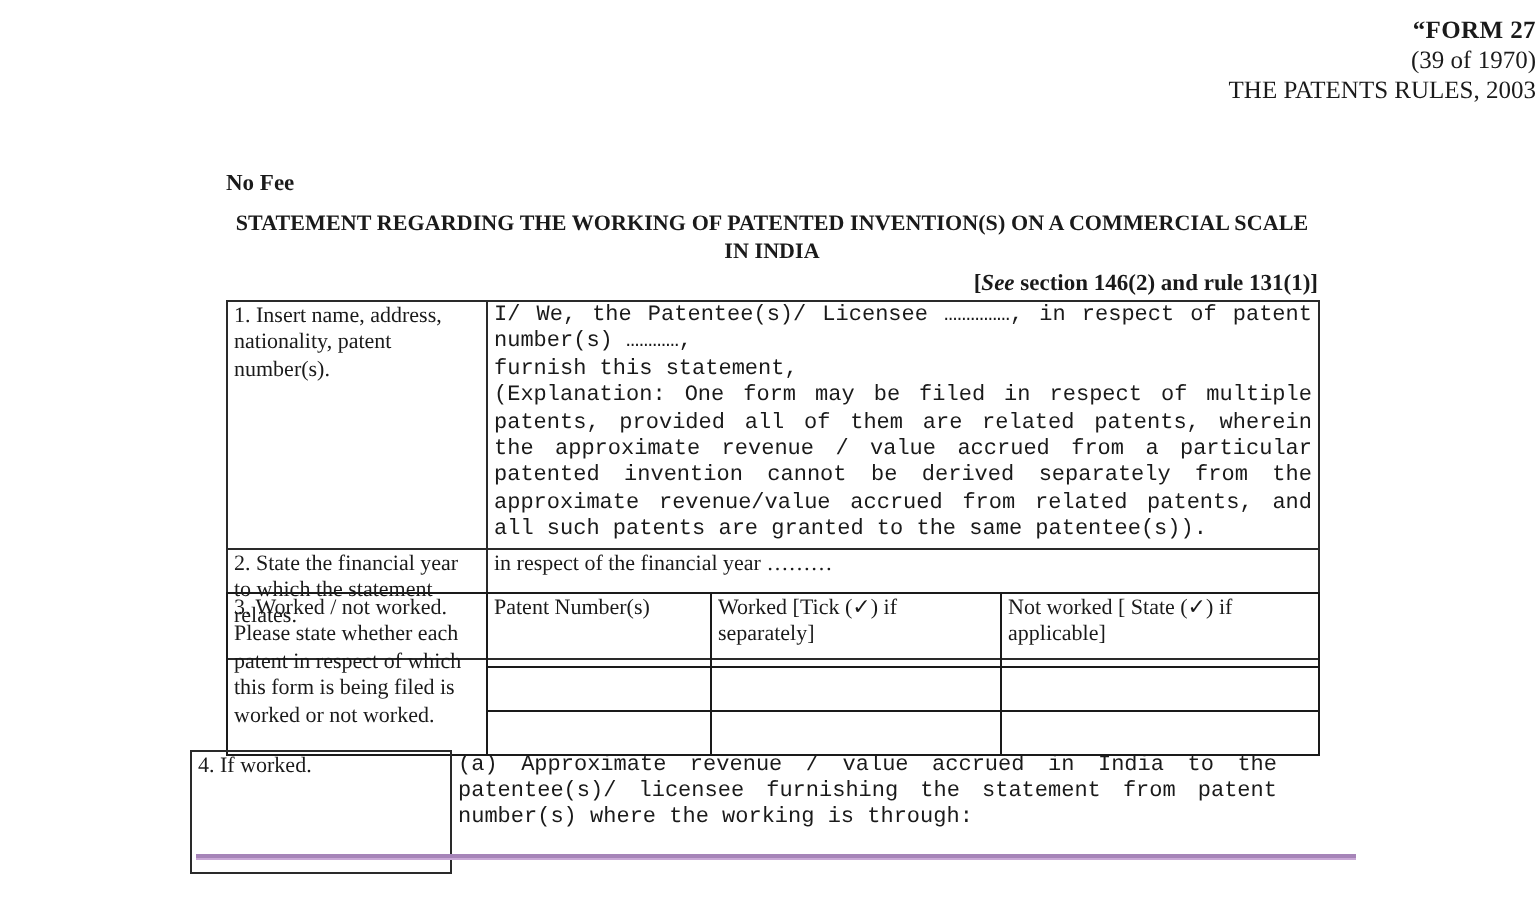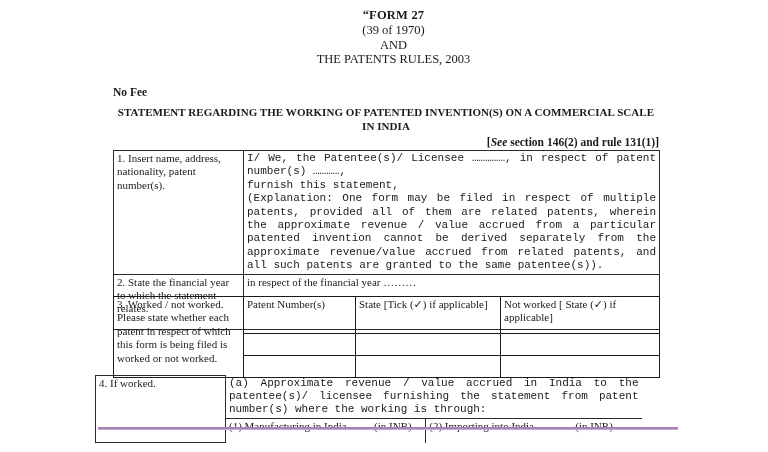--- a/index.html
+++ b/index.html
@@ -21,21 +21,21 @@
     position: absolute;
     left: 0; top: 0;
     width: 768px;
     height: 452px;
     overflow: hidden;
   }
 
   
   .header {
     padding-top: 8px;
-    text-align: center;
+    text-align: right;
     margin-left: 19px;
   }
   .header .line {
     line-height: 1.18;
     font-size: 12.5px;
   }
   .header .l1 {
     font-weight: bold;
     font-size: 12.5px;
     letter-spacing: 0.2px;
@@ -128,21 +128,20 @@
   }
 </style>
 </head>
 <body>
 
 <div class="page">
 
   <div class="header">
     <div class="line l1">“FORM 27</div>
     <div class="line">(39 of 1970)</div>
-    <div class="line">AND</div>
     <div class="line">THE PATENTS RULES, 2003</div>
   </div>
 
   <div class="nofee">No Fee</div>
 
   <div class="statement">STATEMENT REGARDING THE WORKING OF PATENTED INVENTION(S) ON A COMMERCIAL SCALE IN INDIA</div>
 
   <div class="seeline"><span>[</span><i>See</i><span> section 146(2) and rule 131(1)]</span></div>
 
   <table class="tbl t1">
@@ -178,21 +177,21 @@
       <col style="width:112px">
       <col style="width:145px">
       <col style="width:159px">
     </colgroup>
     <tbody>
       <tr>
         <td rowspan="3">
           <span>3.   Worked / not worked. Please state whether each patent in respect of which this form is being filed is worked or not worked.</span>
         </td>
         <td style="height:34px">Patent Number(s)</td>
-        <td>State [Tick (✓) if applicable]</td>
+        <td>Worked [Tick (✓) if separately]</td>
         <td>Not worked [ State (✓) if applicable]</td>
       </tr>
       <tr>
         <td style="height:19px"></td>
         <td></td>
         <td></td>
       </tr>
       <tr>
         <td style="height:19px"></td>
         <td></td>
@@ -206,32 +205,20 @@
       <col style="width:130px">
       <col style="width:416px">
     </colgroup>
     <tbody>
       <tr>
         <td style="height:58px">
           <span>4. If worked.</span>
         </td>
         <td class="cellpad-none" style="border:1px solid #2a2a2a">
           <div class="just" style="padding:1px 3px;">(a) Approximate revenue / value accrued in India to the patentee(s)/ licensee furnishing the statement from patent number(s) where the working is through:</div>
-          <table class="nested">
-            <colgroup>
-              <col style="width:199px">
-              <col style="width:215px">
-            </colgroup>
-            <tbody>
-              <tr>
-                <td style="height:22px">(1) Manufacturing in India   …… (in INR)</td>
-                <td class="divl">(2)  Importing into India ………. (in INR)</td>
-              </tr>
-            </tbody>
-          </table>
         </td>
       </tr>
     </tbody>
   </table>
 
   <div class="bottomline"></div>
   <div class="bottomline2"></div>
 
 </div>
 

